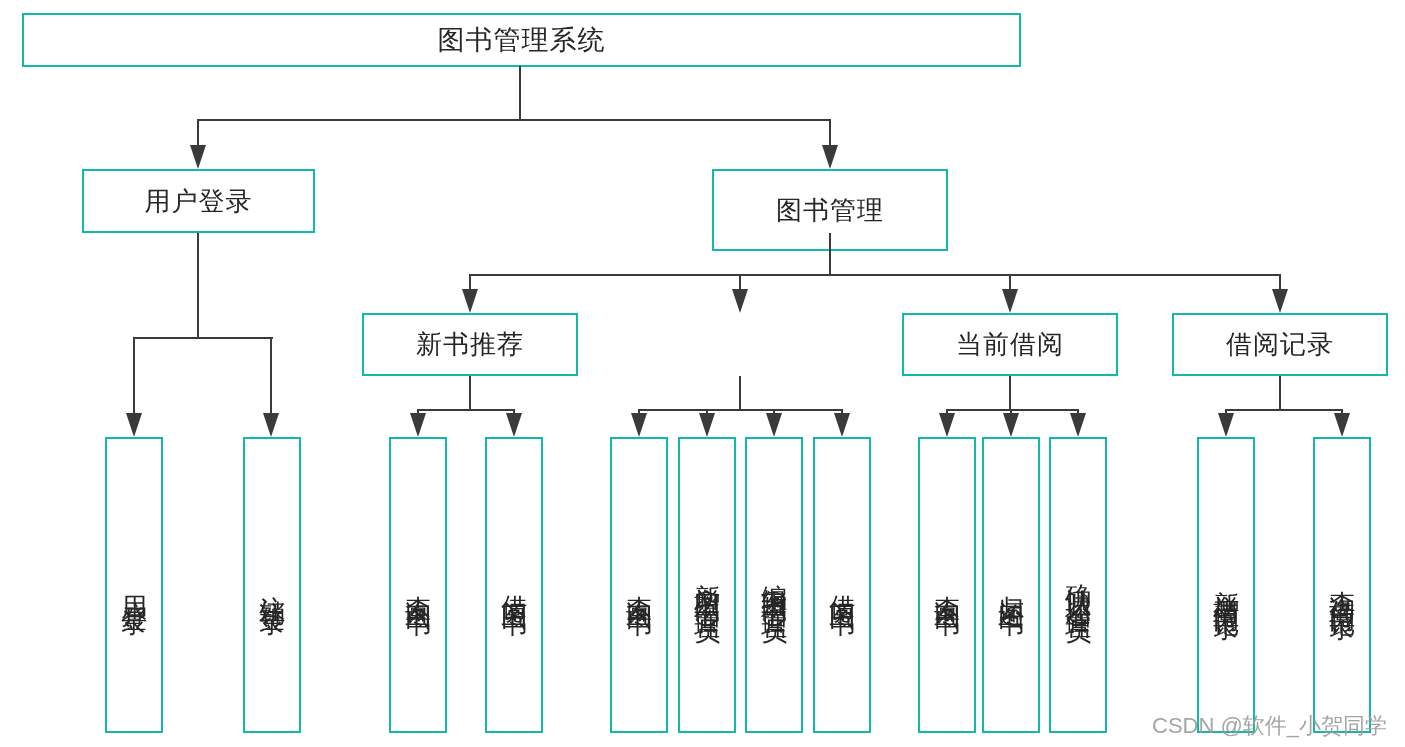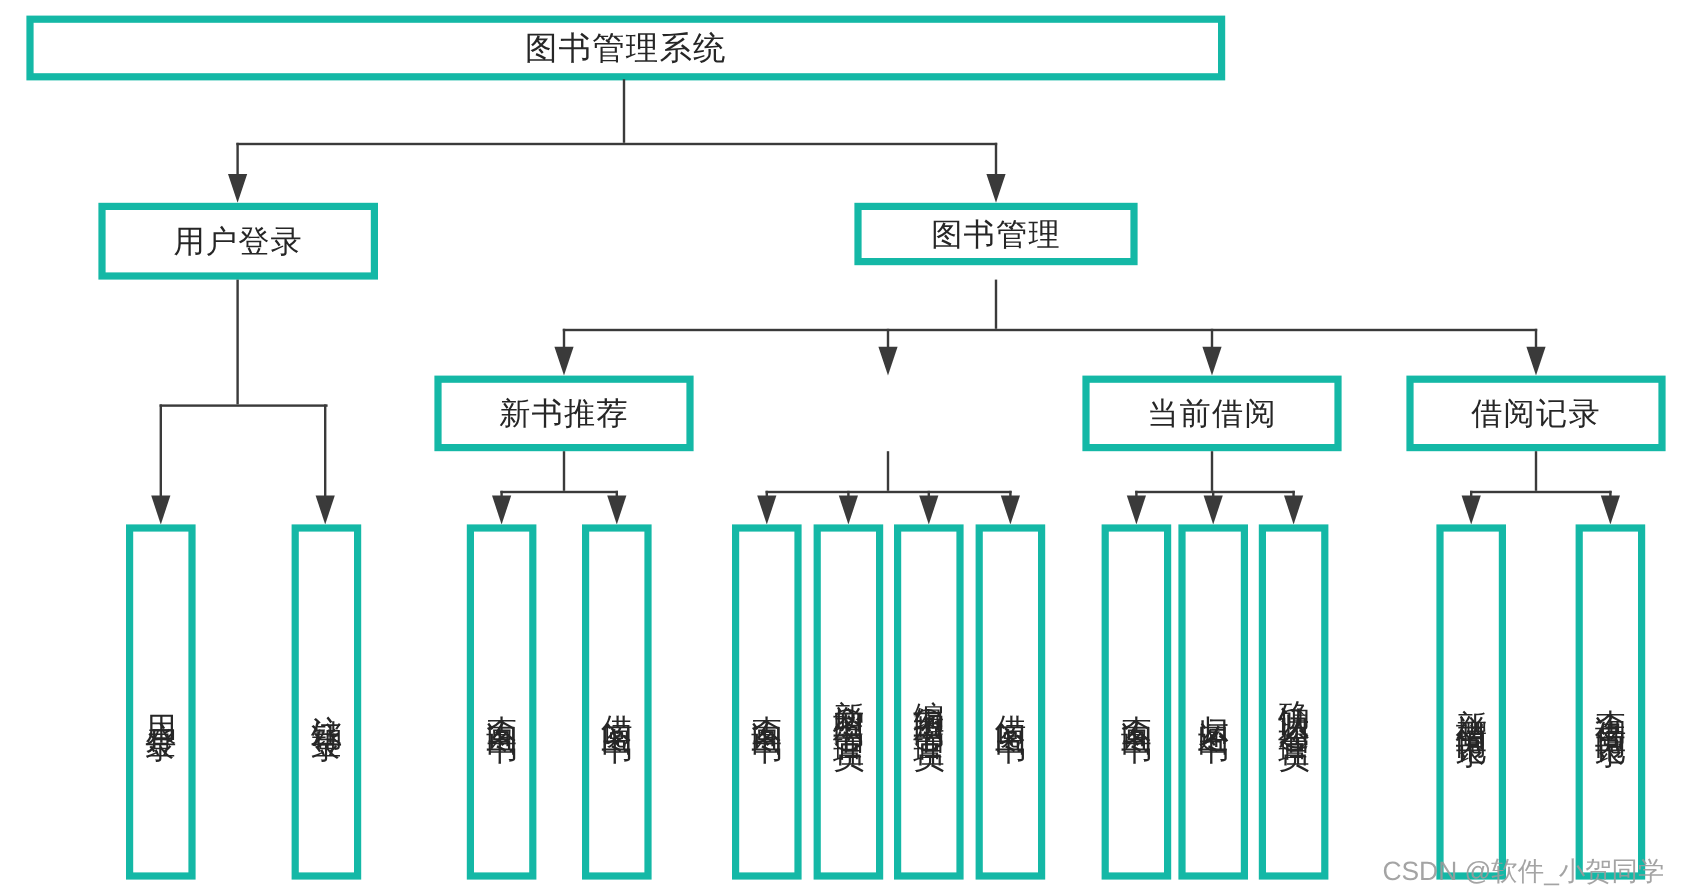--- a/index.html
+++ b/index.html
@@ -13,21 +13,21 @@
     width: 1405px;
     height: 747px;
     background: #ffffff;
     overflow: hidden;
     color: #262626;
   }
   
   .node {
     position: absolute;
     box-sizing: border-box;
-    border: 6px solid #14b8a6;
+    border: 2px solid #14b8a6;
     background: #ffffff;
     display: flex;
     align-items: center;
     justify-content: center;
   }
   .hlabel {
     font-size: 26px;
     color: #262626;
     white-space: nowrap;
     letter-spacing: 1px;
@@ -94,21 +94,21 @@
   </div>
 
   <div class="vline" style="left:519px; top:66px; height:53px;"></div>
   <div class="hline" style="left:197px; top:119px; width:634px;"></div>
   <div class="arrow" style="left:190px; top:119px; height:50px;"></div>
   <div class="arrow" style="left:822px; top:119px; height:50px;"></div>
 
   <div class="node" style="left:82px; top:169px; width:233px; height:64px;">
     <span class="hlabel">用户登录</span>
   </div>
-  <div class="node" style="left:712px; top:169px; width:236px; height:52px;">
+  <div class="node" style="left:712px; top:169px; width:236px; height:82px;">
     <span class="hlabel">图书管理</span>
   </div>
 
   <div class="vline" style="left:197px; top:233px; height:104px;"></div>
   <div class="hline" style="left:133px; top:337px; width:140px;"></div>
   <div class="arrow" style="left:126px; top:337px; height:100px;"></div>
   <div class="arrow" style="left:263px; top:337px; height:100px;"></div>
 
   <div class="vline" style="left:829px; top:233px; height:41px;"></div>
   <div class="hline" style="left:469px; top:274px; width:812px;"></div>

